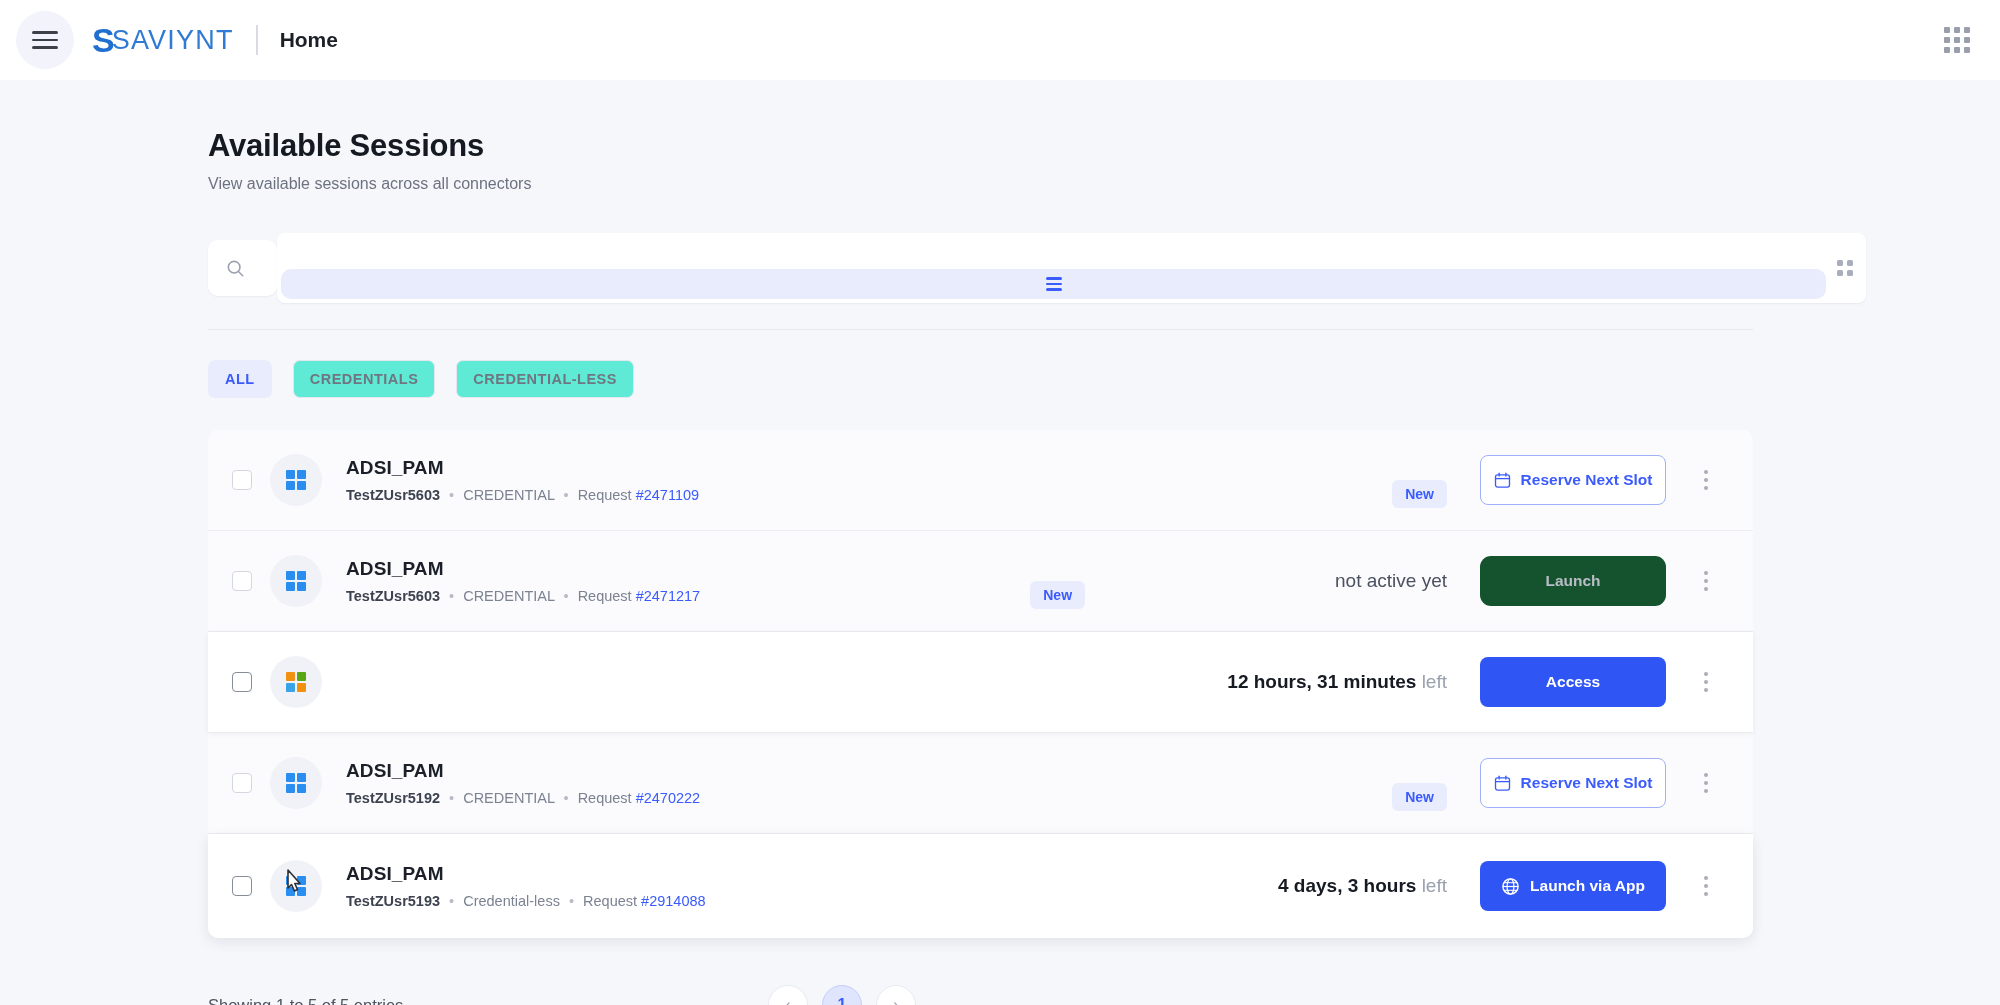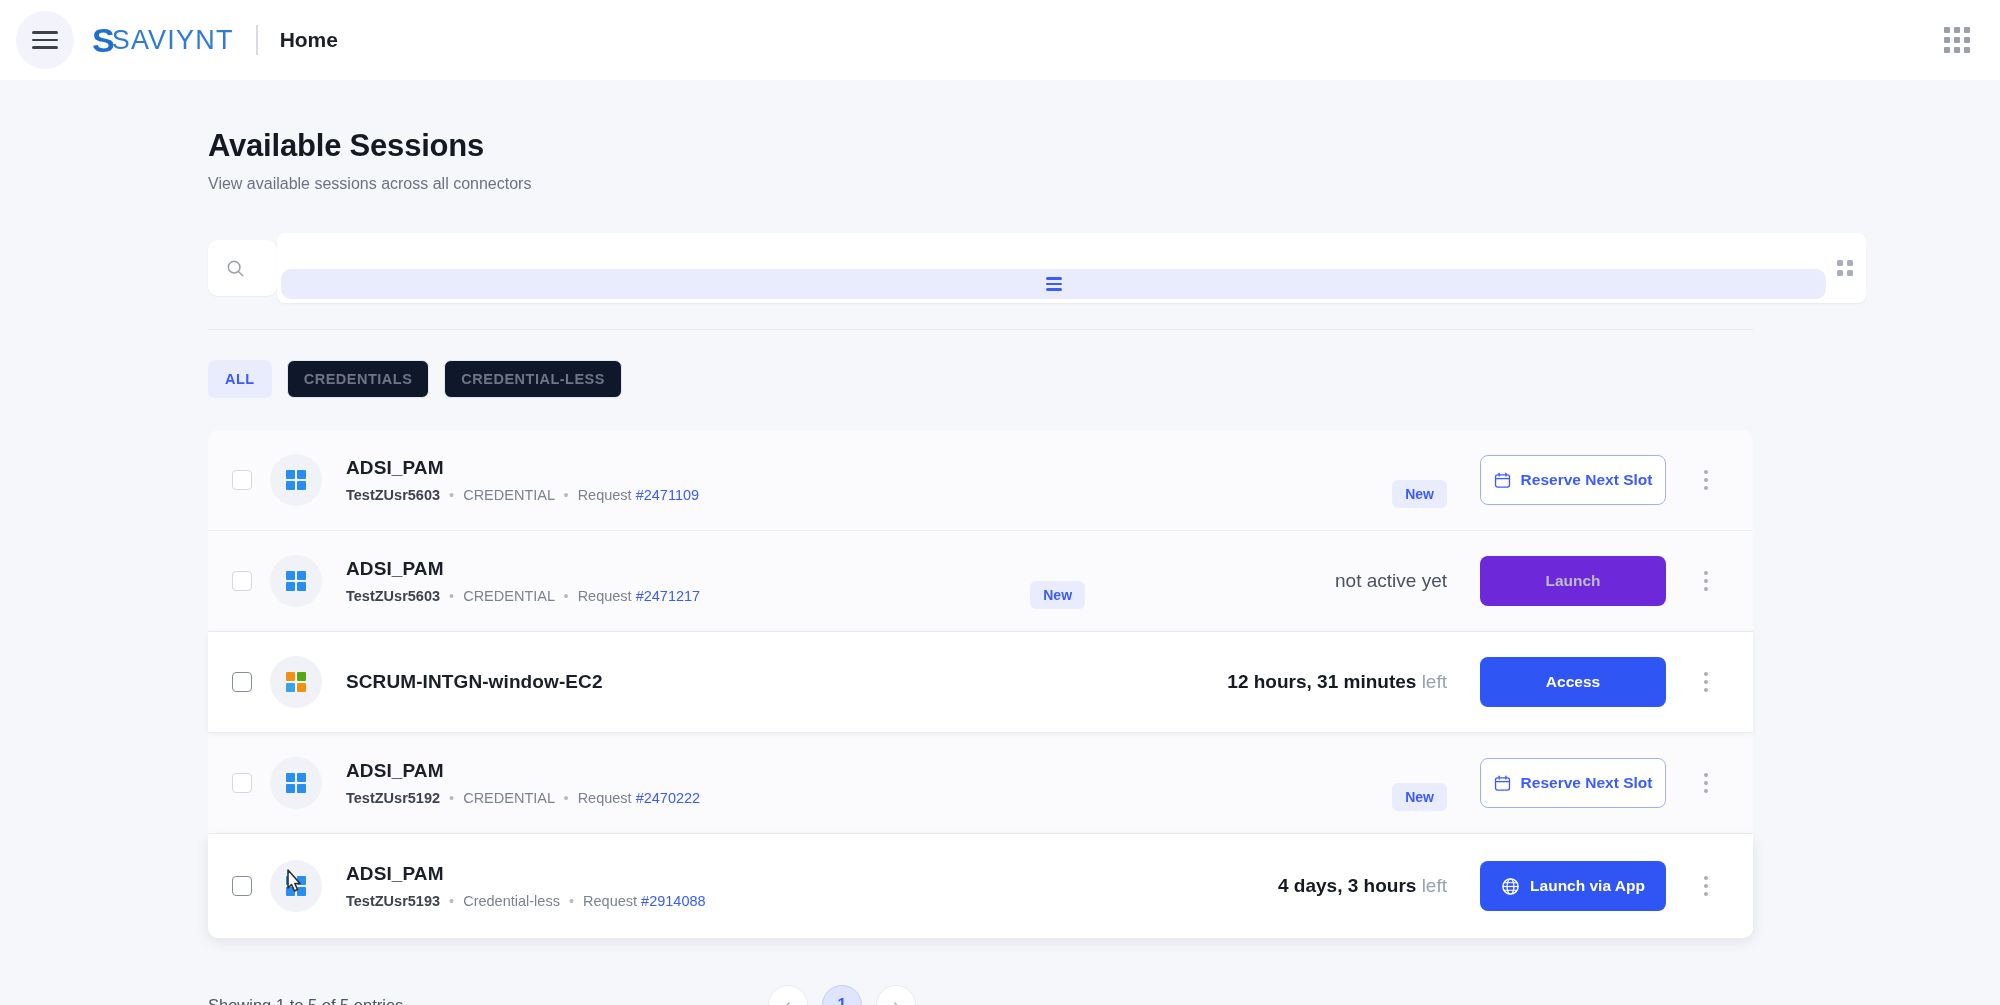--- a/index.html
+++ b/index.html
@@ -75,26 +75,26 @@
     width: 34px; height: 30px; border-radius: 6px;
     display: flex; align-items: center; justify-content: center;
     flex-direction: column; gap: 3px; cursor: pointer; background: transparent;
   }
   .vt-btn.active { background: #e8ecfd; }
   .vt-btn.list i { display: block; width: 16px; height: 2.4px; background: #3b5bfd; border-radius: 2px; }
   .vt-btn.grid { display: grid; grid-template-columns: repeat(2, 6px); grid-template-rows: repeat(2, 6px); gap: 4px; place-content: center; }
   .vt-btn.grid i { width: 6px; height: 6px; background: #a8aebb; border-radius: 1.5px; }
 
   
-  .filters { margin-top: 30px; display: flex; gap: 15px; align-items: center; }
+  .filters { margin-top: 30px; display: flex; gap: 21px; align-items: center; }
   .chip {
     height: 38px; padding: 0 16px; border-radius: 7px;
     display: flex; align-items: center; justify-content: center;
     font-size: 14.5px; font-weight: 700; letter-spacing: .5px;
-    color: #6f7682; background: #0f172a; border: 1px solid #e4e7ef;
+    color: #6f7682; background: #5eead4; border: 1px solid #e4e7ef;
     cursor: pointer; white-space: nowrap;
   }
   .chip.active { background: #e9ecfd; color: #3b5bfd; border-color: transparent; }
 
   
   .list { margin-top: 32px; width: 1545px; border-radius: 10px; overflow: visible; }
   .row {
     display: flex; align-items: center; height: 101px;
     background: #fbfbfd; border-bottom: 1px solid #ecedf3;
     padding: 0 28px 0 14px; position: relative;
@@ -148,21 +148,21 @@
 
   .action-cell { width: 200px; flex: none; display: flex; align-items: center; justify-content: center; }
   .btn {
     height: 50px; min-width: 186px; border-radius: 8px; font-size: 15.5px; font-weight: 700;
     display: flex; align-items: center; justify-content: center; gap: 10px;
     cursor: pointer; white-space: nowrap; font-family: "Liberation Sans", sans-serif;
     border: none;
   }
   .btn-outline { background: #fff; border: 1.4px solid #9fb0f8; color: #3b5bfd; }
   .btn-primary { background: #2f55f5; color: #fff; }
-  .btn-disabled { background: #6d28d9; color: #b9bdc7; cursor: default; }
+  .btn-disabled { background: #14532d; color: #b9bdc7; cursor: default; border-radius: 11px; }
 
   .kebab {
     width: 38px; flex: none; display: flex; flex-direction: column; align-items: center;
     gap: 4px; cursor: pointer; margin-left: 14px;
   }
   .kebab i { display: block; width: 4px; height: 4px; border-radius: 50%; background: #a7adb9; }
 
   
   .footer {
     width: 1545px; margin-top: 42px; display: flex; align-items: center;
@@ -332,21 +332,20 @@
         <div class="cb dark"></div>
         <div class="avatar">
           <div class="win-logo ms-logo">
               <i></i>
               <i></i>
               <i></i>
               <i></i>
             </div>
         </div>
         <div class="meta">
-          <div class="name">SCRUM-INTGN-window-EC2</div>
         </div>
         <div class="status-cell">
           <span class="time-left">
             <b>12 hours, 31 minutes</b>
             <span>left</span>
           </span>
         </div>
         <div class="action-cell">
           <button class="btn btn-primary">
             <span>Access</span>

